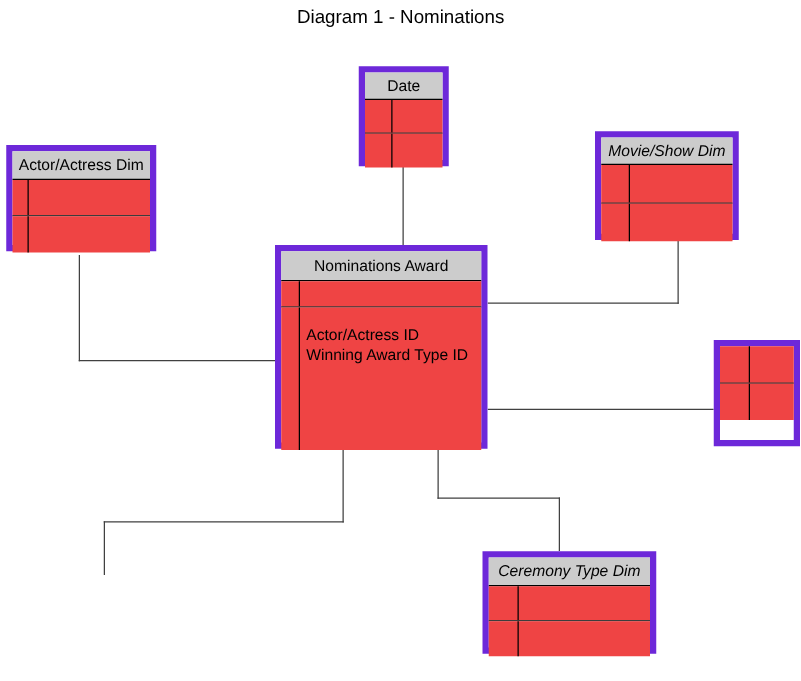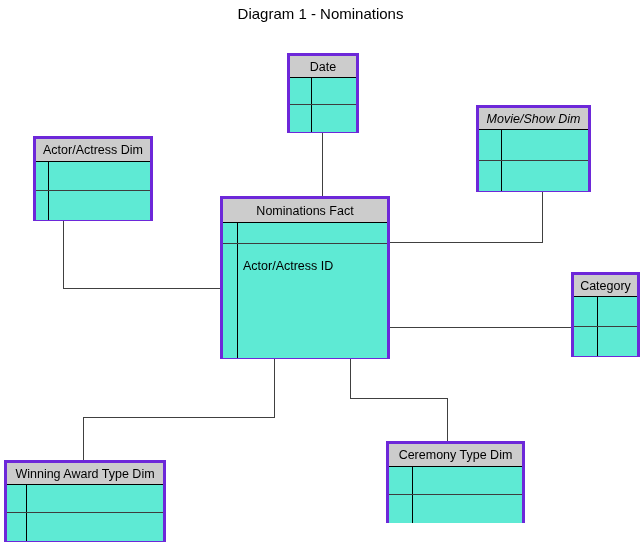--- a/index.html
+++ b/index.html
@@ -22,39 +22,39 @@
     left: 0;
     width: 641px;
     text-align: center;
     font-size: 15px;
     line-height: 18px;
     color: #000000;
   }
   .entity {
     position: absolute;
     box-sizing: border-box;
-    border: 3px solid #6d28d9;
+    border: 5px solid #6d28d9;
     background: #ffffff;
   }
   .entity-header {
     box-sizing: border-box;
     border-bottom: 1px solid #000000;
     background: #cccccc;
     display: flex;
     align-items: center;
     justify-content: center;
     font-size: 12.5px;
     white-space: nowrap;
     overflow: hidden;
   }
   .entity-row {
     box-sizing: border-box;
     display: flex;
     border-bottom: 1px solid #3d3d3d;
-    background: #5eead4;
+    background: #ef4444;
   }
   .entity-row.last {
     border-bottom: none;
   }
   .cell-narrow {
     box-sizing: border-box;
     border-right: 1px solid #000000;
     height: 100%;
     flex: 0 0 auto;
   }
@@ -98,21 +98,21 @@
     <div class="entity-row" style="height:27px;">
       <div class="cell-narrow" style="width:22px;"></div>
       <div class="cell-wide"></div>
     </div>
     <div class="entity-row last" style="height:27px;">
       <div class="cell-narrow" style="width:22px;"></div>
       <div class="cell-wide"></div>
     </div>
   </div>
 
-  <div class="entity" style="left:5px; top:136px; width:120px; height:85px;margin-left:28px;">
+  <div class="entity" style="left:5px; top:116px; width:120px; height:85px;">
     <div class="entity-header" style="height:23px;">Actor/Actress Dim</div>
     <div class="entity-row" style="height:29px;">
       <div class="cell-narrow" style="width:13px;"></div>
       <div class="cell-wide"></div>
     </div>
     <div class="entity-row last" style="height:29px;">
       <div class="cell-narrow" style="width:13px;"></div>
       <div class="cell-wide"></div>
     </div>
   </div>
@@ -123,58 +123,47 @@
       <div class="cell-narrow" style="width:23px;"></div>
       <div class="cell-wide"></div>
     </div>
     <div class="entity-row last" style="height:30px;">
       <div class="cell-narrow" style="width:23px;"></div>
       <div class="cell-wide"></div>
     </div>
   </div>
 
   <div class="entity" style="left:220px; top:196px; width:170px; height:163px;">
-    <div class="entity-header" style="height:24px;">Nominations Fact</div>
+    <div class="entity-header" style="height:24px;">Nominations Award</div>
     <div class="entity-row" style="height:21px;">
       <div class="cell-narrow" style="width:15px;"></div>
       <div class="cell-wide"></div>
     </div>
     <div class="entity-row last" style="height:114px;">
       <div class="cell-narrow" style="width:15px;"></div>
       <div class="cell-wide fact-fields">
         <div>Actor/Actress ID</div>
+        <div>Winning Award Type ID</div>
       </div>
     </div>
   </div>
 
   <div class="entity" style="left:571px; top:272px; width:69px; height:85px;">
-    <div class="entity-header" style="height:22px;">Category</div>
     <div class="entity-row" style="height:30px;">
       <div class="cell-narrow" style="width:24px;"></div>
       <div class="cell-wide"></div>
     </div>
     <div class="entity-row last" style="height:29px;">
       <div class="cell-narrow" style="width:24px;"></div>
       <div class="cell-wide"></div>
     </div>
   </div>
 
-  <div class="entity" style="left:4px; top:460px; width:162px; height:82px;">
-    <div class="entity-header" style="height:22px;">Winning Award Type Dim</div>
-    <div class="entity-row" style="height:28px;">
-      <div class="cell-narrow" style="width:20px;"></div>
-      <div class="cell-wide"></div>
-    </div>
-    <div class="entity-row last" style="height:28px;">
-      <div class="cell-narrow" style="width:20px;"></div>
-      <div class="cell-wide"></div>
-    </div>
-  </div>
 
-  <div class="entity" style="left:386px; top:441px; width:139px; height:82px;">
+  <div class="entity" style="left:386px; top:441px; width:139px; height:82px;font-style:italic;">
     <div class="entity-header" style="height:23px;">Ceremony Type Dim</div>
     <div class="entity-row" style="height:28px;">
       <div class="cell-narrow" style="width:24px;"></div>
       <div class="cell-wide"></div>
     </div>
     <div class="entity-row last" style="height:28px;">
       <div class="cell-narrow" style="width:24px;"></div>
       <div class="cell-wide"></div>
     </div>
   </div>

